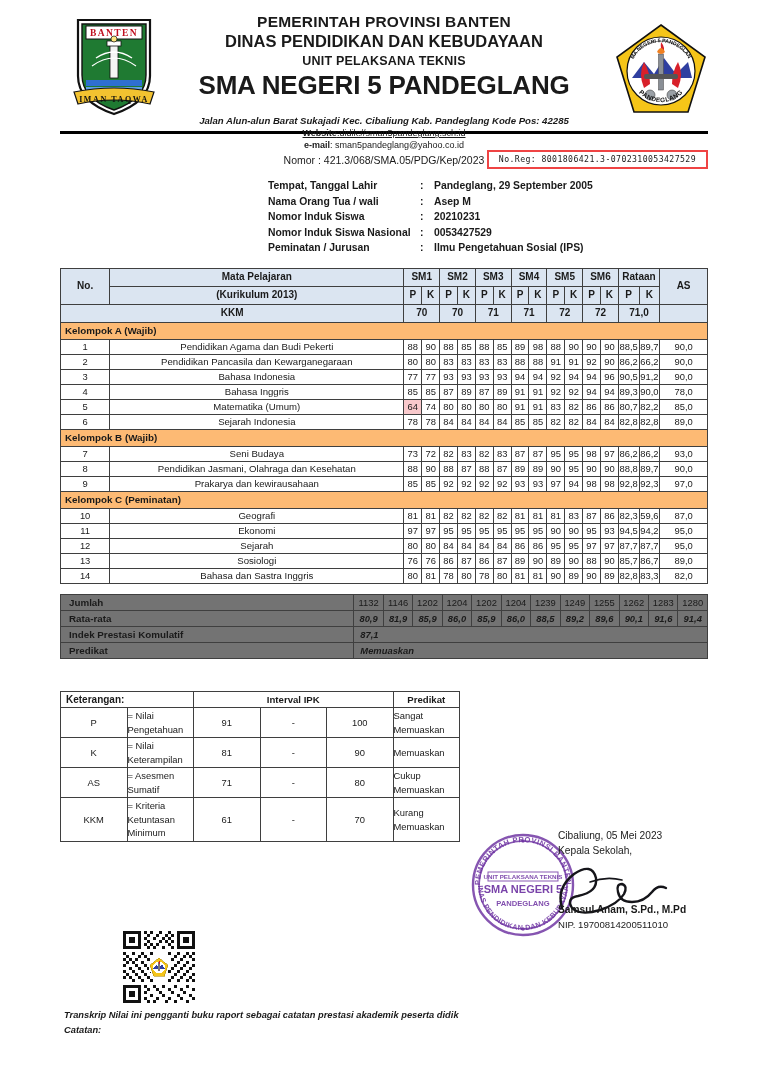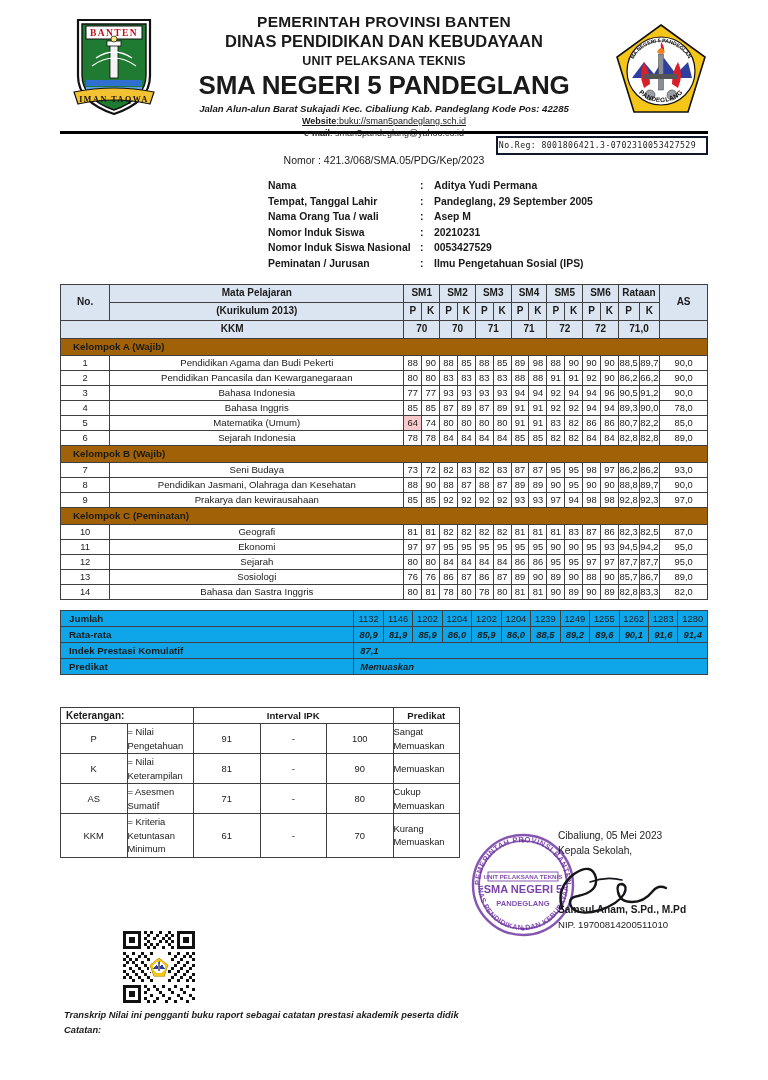--- a/index.html
+++ b/index.html
@@ -67,44 +67,44 @@
     font-size: 26px;
     font-weight: bold;
     line-height: 31px;
     letter-spacing: -.2px;
   }
   .lh-addr {
     font-size: 9.6px;
     font-weight: bold;
     font-style: italic;
     line-height: 13px;
-    margin-top: 1px;
+    margin-top: 13px;
   }
   .lh-web {
     font-size: 9px;
     line-height: 11.5px;
     margin-top: 1px;
   }
   .lh-web .lbl { font-weight: bold; text-decoration: underline; }
   .lh-web .val { text-decoration: underline; }
   .lh-mail { font-size: 9px; line-height: 11.5px; }
   .lh-mail .lbl { font-weight: bold; }
 
   .rule-thick {
     margin: 3px 60px 0 60px;
     border-top: 3px solid #000;
   }
 
   
   .regbox {
     position: absolute;
     right: 60px;
-    top: 136px;
-    border: 2px solid #0f172a;
-    padding: 2px 10px 3px 1px;
+    top: 150px;
+    border: 2px solid #ef4444;
+    padding: 2px 10px 3px 10px;
     font-family: "DejaVu Sans Mono", monospace;
     font-size: 8.2px;
     letter-spacing: .4px;
     background: #fff;
   }
 
   
   .title-wrap {
     text-align: center;
     margin-top: 20px;
@@ -159,43 +159,43 @@
   th.c-pk { width: 21.5px; }
   th.c-rat { width: 25px; }
   th.c-as { width: 29px; }
   td.subject {
     text-align: left;
     padding-left: 4px;
     font-size: 9.6px;
     line-height: 12.4px;
   }
   tr.group td {
-    background: #a16207;
+    background: #fdba74;
     text-align: left;
     font-weight: bold;
     font-size: 9.8px;
-    padding-left: 12px;
+    padding-left: 4px;
     border-left: 1px solid #3f3f3f;
     border-right: 1px solid #3f3f3f;
     height: 14px;
   }
   td.flag { background: #f9c9cc; }
   td.num { font-size: 9.4px; }
 
   
   .sum-wrap { padding: 0 60px; margin-top: 10px; }
   table.summary {
     border-collapse: collapse;
     width: 100%;
     font-size: 9.4px;
     table-layout: fixed;
   }
   table.summary td {
     border: 1px solid #3f3f3f;
-    background: #0ea5e9;
+    background: #737373;
     height: 15px;
     text-align: center;
     padding: 0;
   }
   table.summary td.lbl {
     text-align: left;
     font-weight: bold;
     padding-left: 8px;
     font-size: 9.8px;
   }
@@ -337,43 +337,38 @@
         </text>
       </svg>
     </div>
 
     <div class="lh-l1">PEMERINTAH PROVINSI BANTEN</div>
     <div class="lh-l2">DINAS PENDIDIKAN DAN KEBUDAYAAN</div>
     <div class="lh-l3">UNIT PELAKSANA TEKNIS</div>
     <div class="lh-l4">SMA NEGERI 5 PANDEGLANG</div>
     <div class="lh-addr">Jalan Alun-alun Barat Sukajadi Kec. Cibaliung Kab. Pandeglang Kode Pos: 42285</div>
     <div class="lh-web">
-      <span class="lbl">Website</span><span class="val">:buku://sman5pandeglang.sch.id</span>
+      <span class="lbl">Website</span><span class="val">:didik://sman5pandeglang.sch.id</span>
     </div>
     <div class="lh-mail">
       <span class="lbl">e-mail</span><span>: sman5pandeglang@yahoo.co.id</span>
     </div>
   </div>
 
   <div class="rule-thick"></div>
 
   <div class="regbox">No.Reg: 8001806421.3-0702310053427529</div>
 
   <div class="title-wrap">
     <div class="doc-number">Nomor : 421.3/068/SMA.05/PDG/Kep/2023</div>
   </div>
 
   <div class="ident">
     <table>
       <tbody>
-        <tr>
-          <td class="k">Nama</td>
-          <td class="c">:</td>
-          <td class="v">Aditya Yudi Permana</td>
-        </tr>
         <tr>
           <td class="k">Tempat, Tanggal Lahir</td>
           <td class="c">:</td>
           <td class="v">Pandeglang, 29 September 2005</td>
         </tr>
         <tr>
           <td class="k">Nama Orang Tua / wali</td>
           <td class="c">:</td>
           <td class="v">Asep M</td>
         </tr>
@@ -630,21 +625,21 @@
             <td class="num">82</td>
             <td class="num">82</td>
             <td class="num">82</td>
             <td class="num">81</td>
             <td class="num">81</td>
             <td class="num">81</td>
             <td class="num">83</td>
             <td class="num">87</td>
             <td class="num">86</td>
             <td class="num">82,3</td>
-            <td class="num">82,5</td>
+            <td class="num">59,6</td>
             <td class="num">87,0</td>
           </tr>
           <tr>
             <td>11</td>
             <td class="subject">Ekonomi</td>
             <td class="num">97</td>
             <td class="num">97</td>
             <td class="num">95</td>
             <td class="num">95</td>
             <td class="num">95</td>

